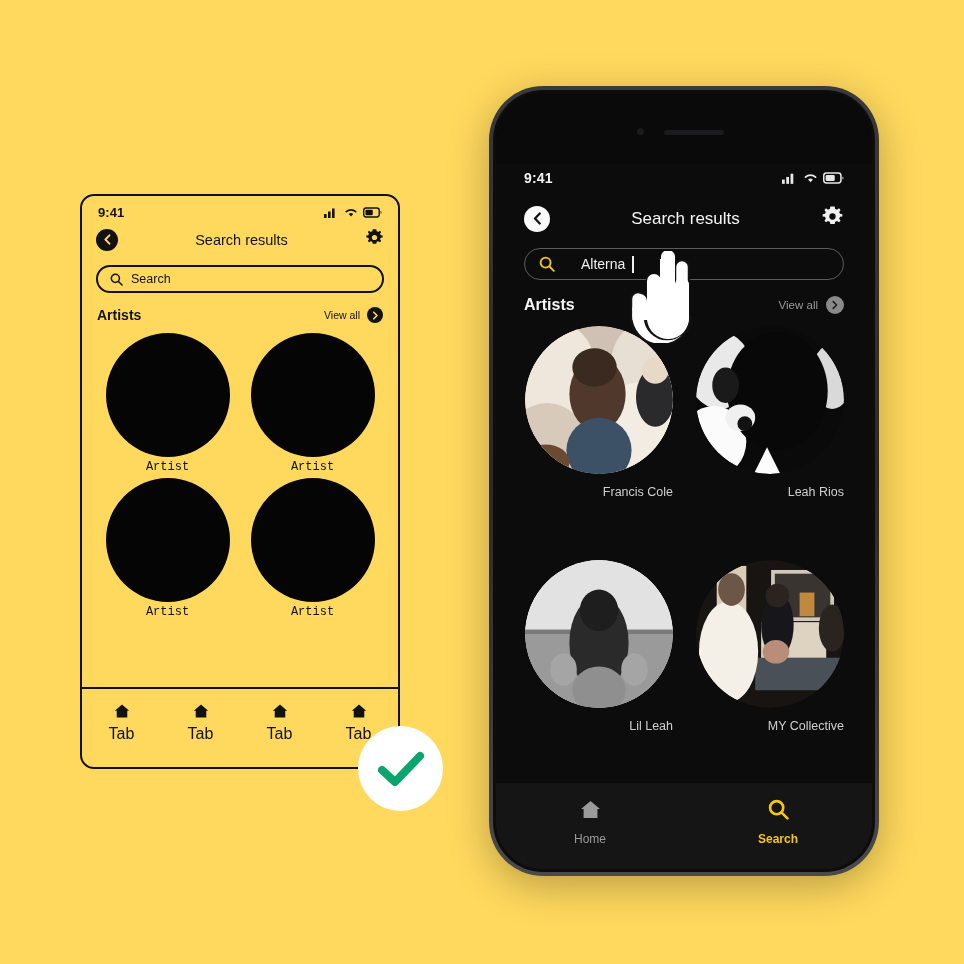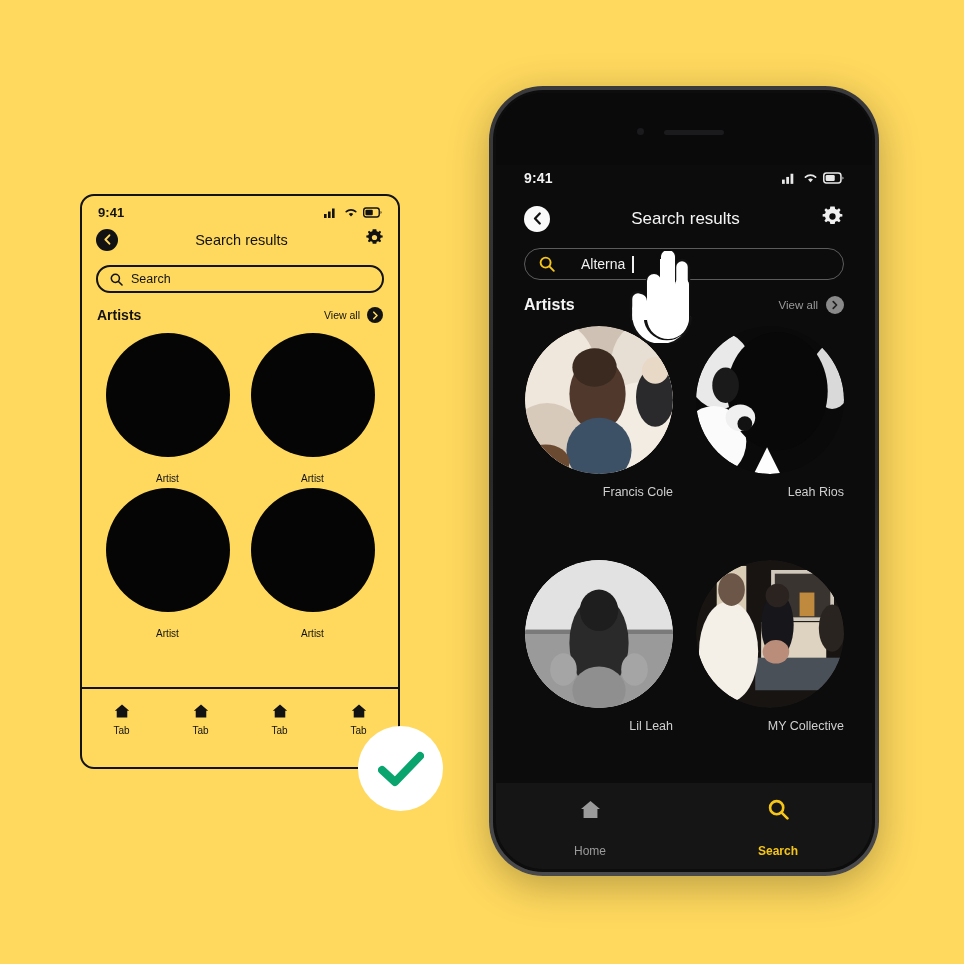--- a/index.html
+++ b/index.html
@@ -124,23 +124,24 @@
     flex-direction: column;
     align-items: center;
   }
   .wf-circle {
     width: 124px;
     height: 124px;
     border-radius: 50%;
     background: #050505;
   }
   .wf-artist-name {
-    font-size: 10px;
+    font-size: 12px;
     color: #121212;
-    margin-top: 16px;
+    margin-top: 3px;
+    font-family: Liberation Mono, monospace;
   }
   .wf-tabbar {
     position: absolute;
     left: 0;
     right: 0;
     bottom: 0;
     height: 80px;
     border-top: 2.5px solid #121212;
     display: flex;
     align-items: flex-start;
@@ -148,21 +149,21 @@
     box-sizing: border-box;
   }
   .wf-tab {
     flex: 1;
     display: flex;
     flex-direction: column;
     align-items: center;
     gap: 6px;
   }
   .wf-tab-label {
-    font-size: 10px;
+    font-size: 16px;
     color: #121212;
   }
 
   
   .check-badge {
     position: absolute;
     left: 358px;
     top: 726px;
     width: 85px;
     height: 85px;
@@ -353,21 +354,21 @@
     align-items: flex-start;
     padding-top: 16px;
     flex-shrink: 0;
     box-sizing: border-box;
   }
   .ph-nav-item {
     flex: 1;
     display: flex;
     flex-direction: column;
     align-items: center;
-    gap: 24px;
+    gap: 12px;
   }
   .ph-nav-label {
     font-size: 12px;
     color: #9b9b9b;
   }
   .ph-nav-item.active .ph-nav-label {
     color: #F5C518;
     font-weight: bold;
   }
 

